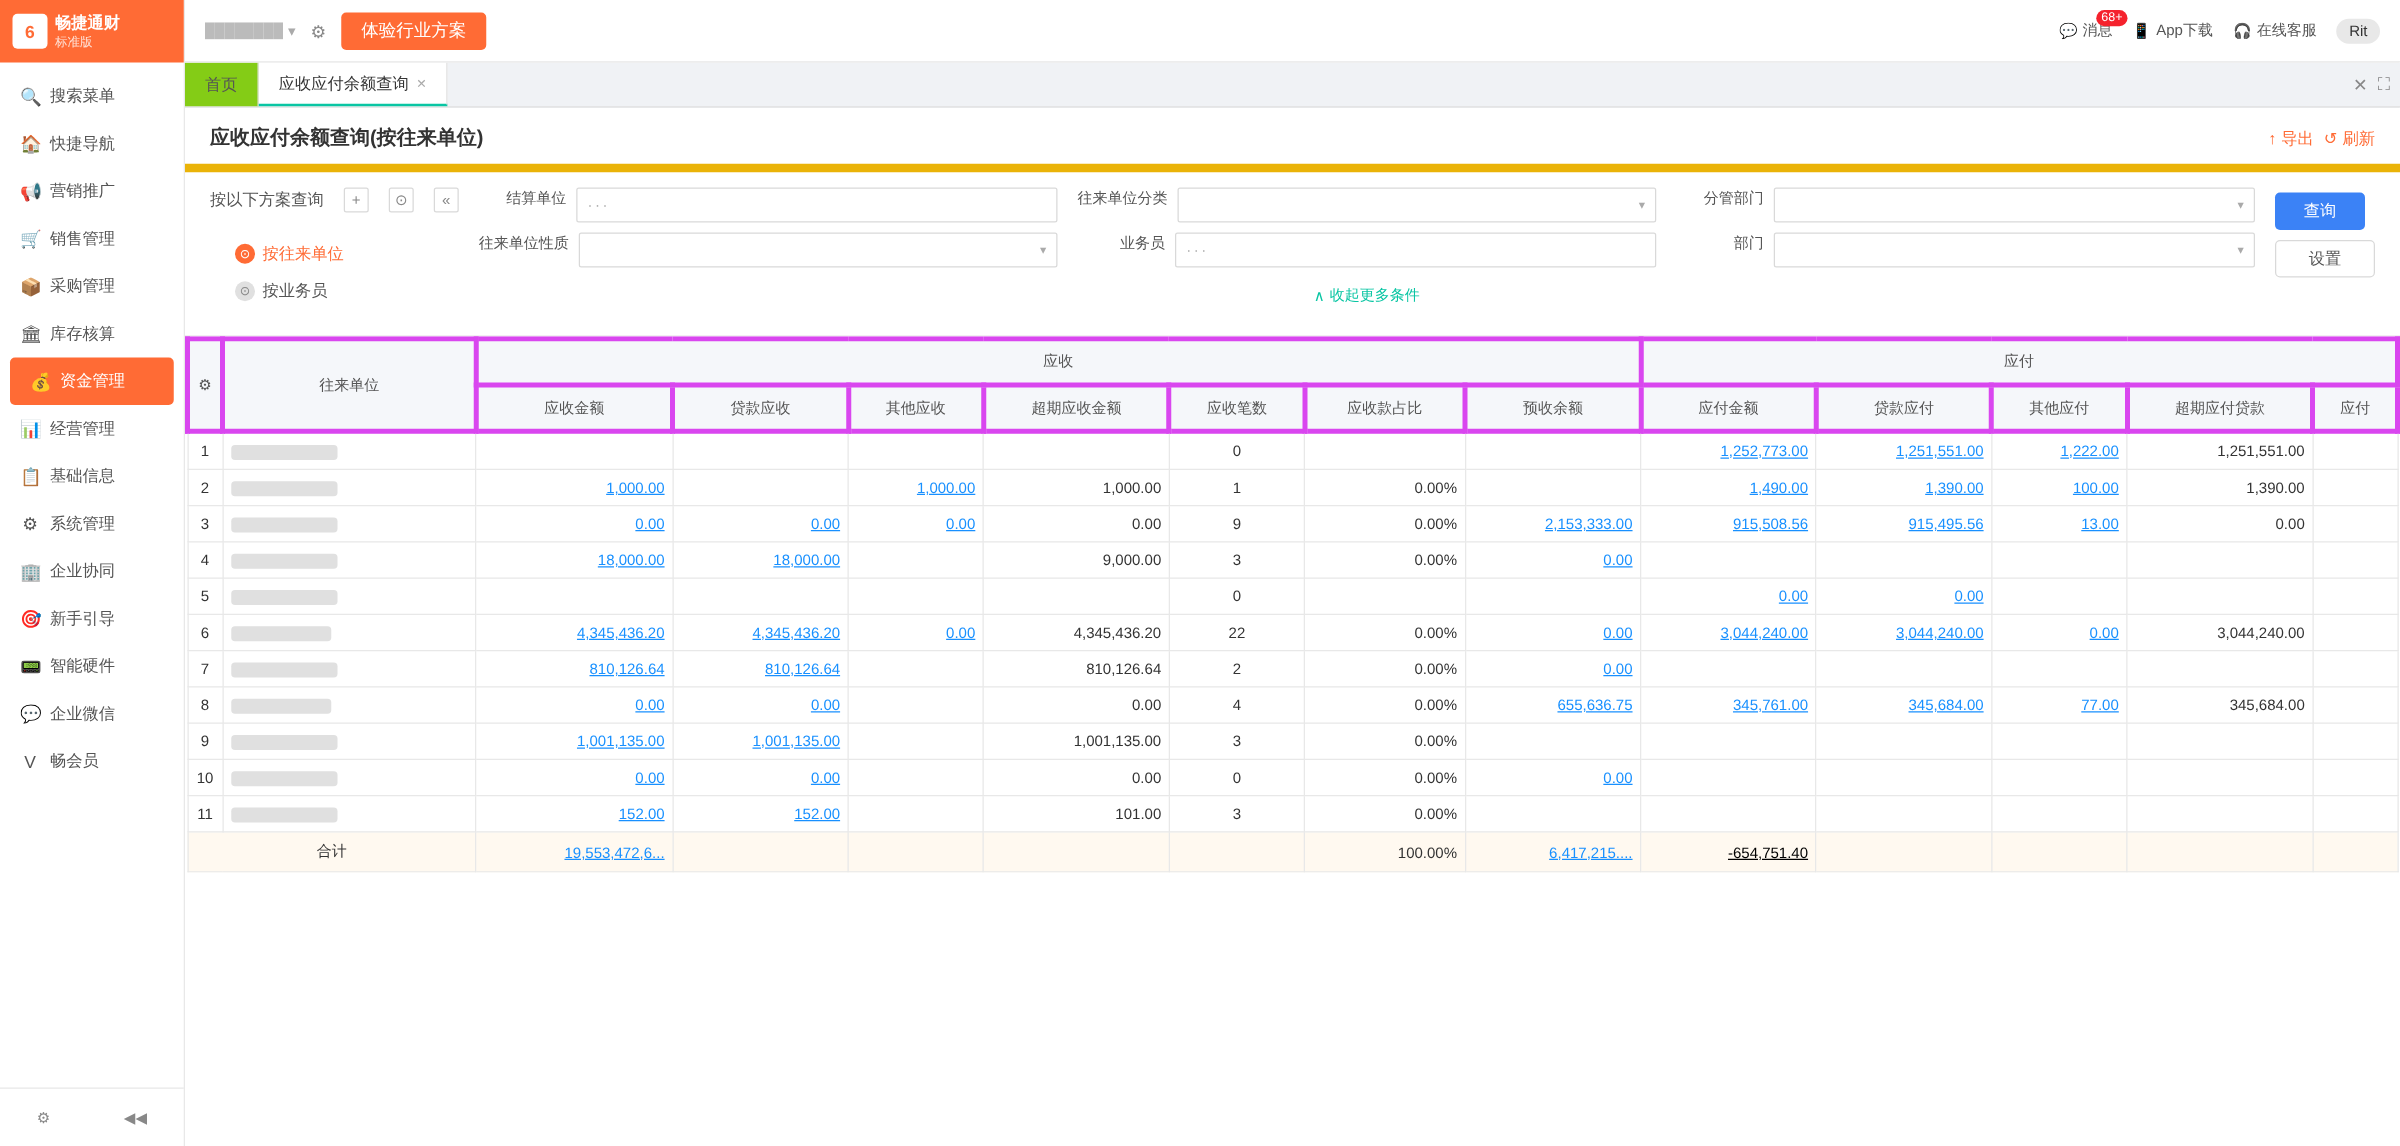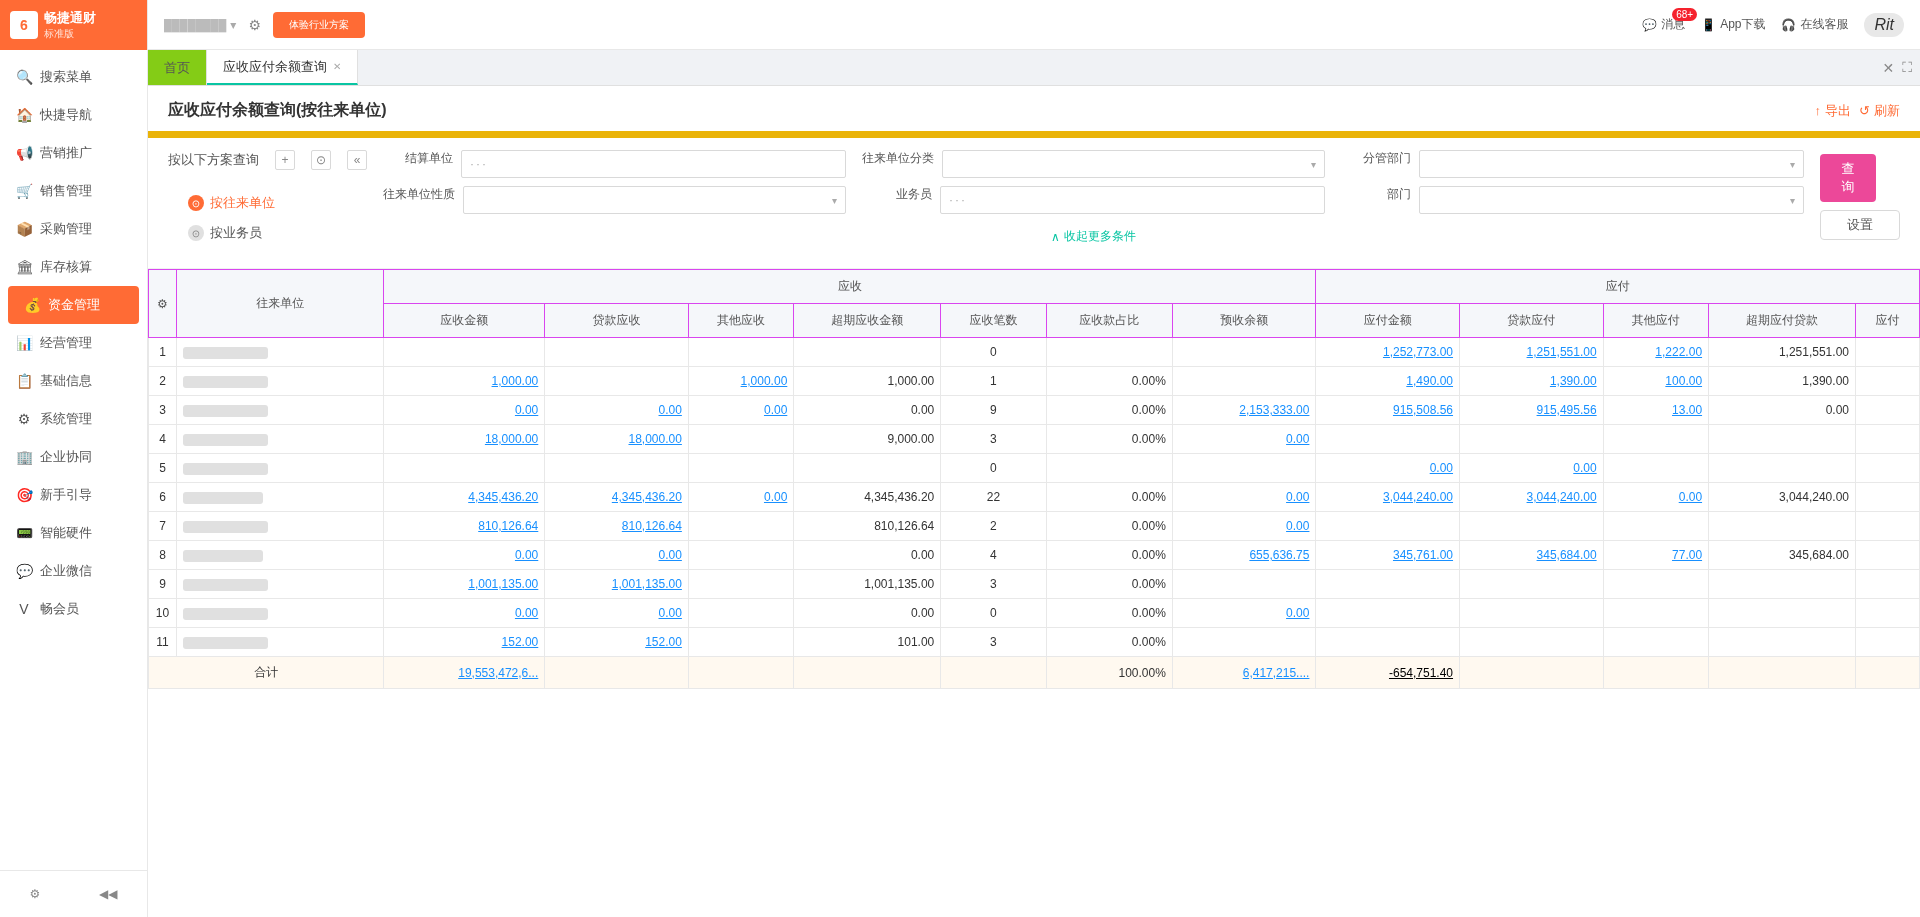--- a/index.html
+++ b/index.html
@@ -36,21 +36,21 @@
     .header {
       position: fixed; top: 0; left: 148px; right: 0; height: 50px;
       background: #fff; border-bottom: 1px solid #e8e8e8;
       display: flex; align-items: center; padding: 0 16px; gap: 12px; z-index: 100;
     }
     .header-breadcrumb { color: #999; font-size: 12px; display: flex; align-items: center; gap: 4px; }
     .header-dropdown { color: #aaa; cursor: pointer; }
     .header-gear { color: #888; cursor: pointer; font-size: 14px; }
     .header-promote-btn {
       background: #ff6b35; color: #fff; border: none; border-radius: 4px;
-      padding: 6px 16px; cursor: pointer; font-size: 10px;
+      padding: 6px 16px; cursor: pointer; font-size: 14px;
     }
     .header-right { margin-left: auto; display: flex; align-items: center; gap: 16px; color: #555; font-size: 12px; }
     .header-msg { position: relative; cursor: pointer; }
     .header-badge {
       position: absolute; top: -8px; right: -12px;
       background: #f5222d; color: #fff; border-radius: 10px;
       font-size: 10px; padding: 1px 4px; min-width: 18px; text-align: center;
     }
     .header-right-item { display: flex; align-items: center; gap: 4px; cursor: pointer; }
 
@@ -108,34 +108,34 @@
     
     .scheme-sidebar { padding: 8px 0; }
     .scheme-item { display: flex; align-items: center; gap: 6px; padding: 6px 20px; cursor: pointer; color: #555; font-size: 13px; }
     .scheme-item.active { color: #ff6b35; }
     .scheme-dot { width: 16px; height: 16px; border-radius: 50%; display: flex; align-items: center; justify-content: center; font-size: 10px; }
     .scheme-dot.orange { background: #ff6b35; color: #fff; }
     .scheme-dot.gray { background: #e0e0e0; color: #888; }
 
     
     .query-btn {
-      background: #ec4899; color: #fff; border: none; border-radius: 4px;
-      padding: 6px 20px; cursor: pointer; font-size: 13px; display: block; width: 56px; margin-bottom: 4px;
+      background: #3b82f6; color: #fff; border: none; border-radius: 4px;
+      padding: 6px 20px; cursor: pointer; font-size: 13px; display: block; width: 72px; margin-bottom: 4px;
     }
     .set-btn {
       background: #fff; color: #555; border: 1px solid #d9d9d9; border-radius: 4px;
       padding: 5px 20px; cursor: pointer; font-size: 13px; display: block; width: 80px;
     }
 
     
     .table-container { padding: 0; overflow-x: auto; }
     .data-table { width: 100%; border-collapse: collapse; font-size: 12px; }
     .data-table th {
       background: #f5f7fa; color: #555; font-weight: 500;
-      border: 1px solid #d946ef; padding: 8px 6px; white-space: nowrap; text-align: center;
+      border: 4px solid #d946ef; padding: 8px 6px; white-space: nowrap; text-align: center;
     }
     .data-table td {
       border: 1px solid #e8e8e8; padding: 7px 6px; white-space: nowrap;
       text-align: right; color: #333;
     }
     .data-table td.text-left { text-align: left; }
     .data-table td.text-center { text-align: center; }
     .data-table .link-val { color: #1890ff; text-decoration: underline; cursor: pointer; }
     .col-group-header { text-align: center; background: #f0f7ff; }
     .col-group-header-pay { text-align: center; background: #fff8f0; }
@@ -246,21 +246,21 @@
     </div>
     <div class="header-right-item">
       <span>📱</span>
       <span>App下载</span>
     </div>
     <div class="header-right-item">
       <span>🎧</span>
       <span>在线客服</span>
     </div>
     <div class="header-right-item" style="background:#e8e8e8; padding:3px 10px; border-radius:12px;">
-      <span style="color:#333; font-size:16px;font-style:italic;">Rit</span>
+      <span style="color:#333; font-size:12px;">Rit</span>
     </div>
   </div>
 </div>
 
 <div class="tab-bar">
   <div class="tab-item tab-home">
     <span>首页</span>
   </div>
   <div class="tab-item active">
     <span>应收应付余额查询</span>

